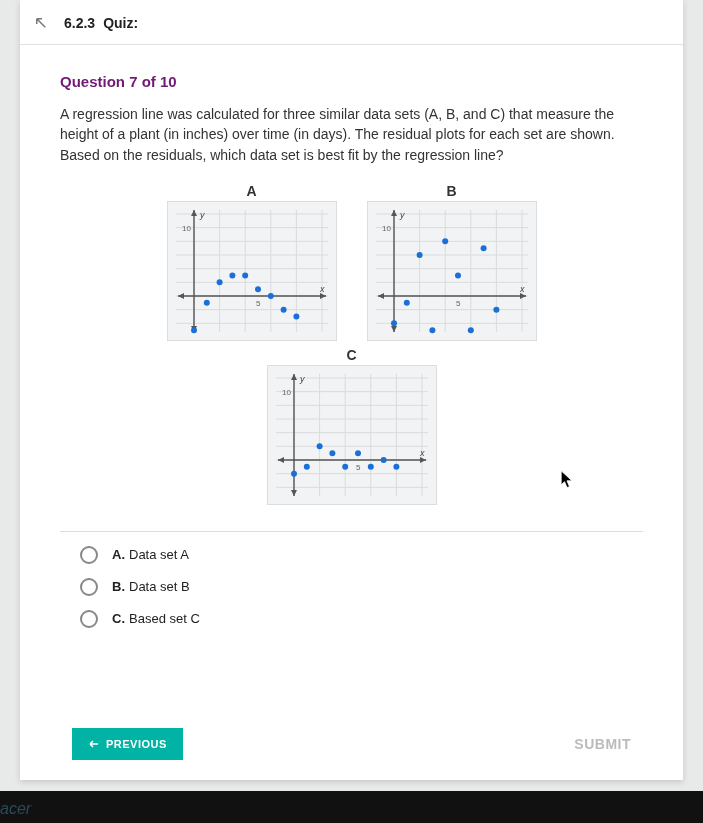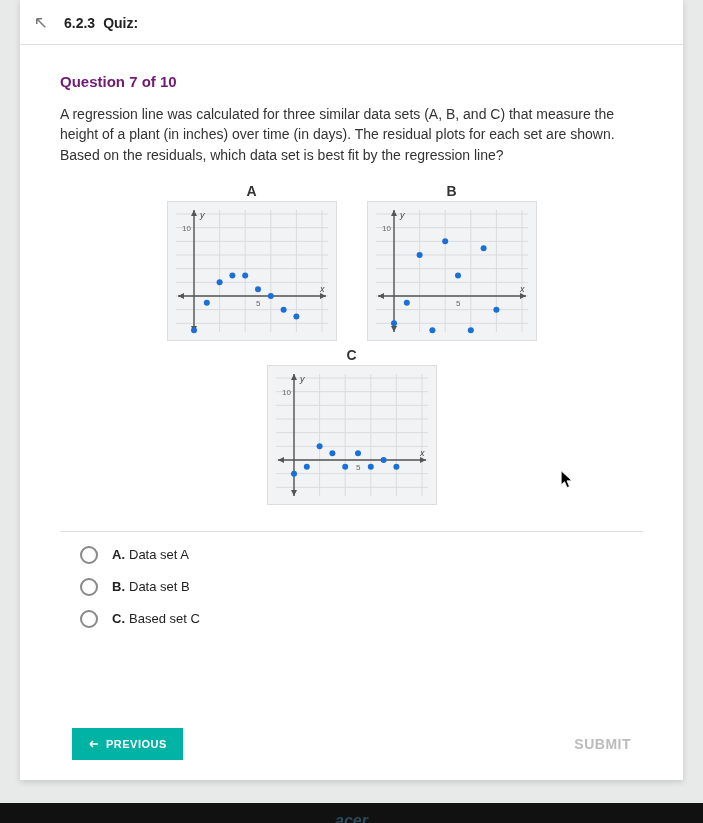--- a/index.html
+++ b/index.html
@@ -132,30 +132,28 @@
     border: none;
     font-size: 14px;
     font-weight: bold;
     letter-spacing: 0.5px;
     padding: 10px 12px;
     cursor: default;
   }
   .monitor-frame {
     position: absolute;
     bottom: 0; left: 0; right: 0;
-    height: 20px;
+    height: 32px;
     background: #111;
     z-index: 5;
-    text-align: center;
     line-height: 36px;
     color: #2a4a5a;
     font-style: italic;
     font-size: 16px;
     font-family: Arial;
-    font-weight: bold;
   }
   .cursor {
     position: absolute;
     top: 470px;
     left: 560px;
     width: 14px; height: 20px;
     pointer-events: none;
     z-index: 4;
   }
 </style>

